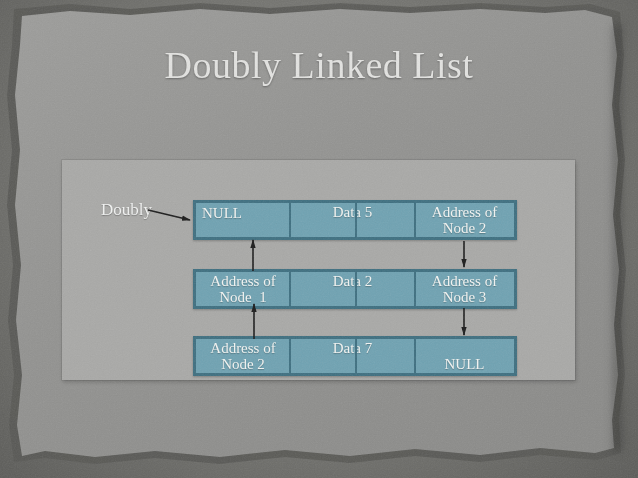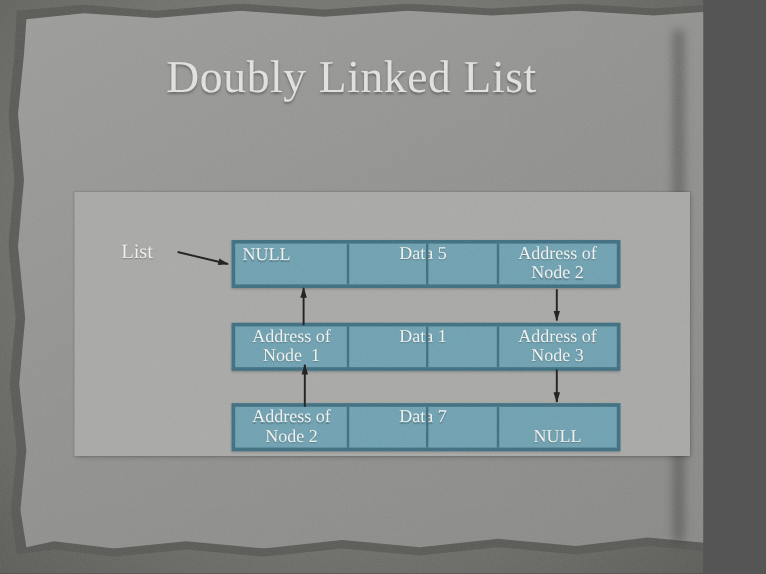--- a/index.html
+++ b/index.html
@@ -1,17 +1,17 @@
 <!DOCTYPE html>
 <html style="--node-fill: #6fa2b2; --node-border: #3e6f80; --node-text: #f3f5f3; --arrow-color: #1b1b1b; --panel-bg: #a9a9a7; --title-color: #e3e3e1;"><head>
 <meta charset="utf-8">
 <style>
   html,body{margin:0;padding:0;background:#555;}
   .slide{
-    position:relative;width:586px;height:478px;overflow:hidden;
+    position:relative;width:638px;height:478px;overflow:hidden;
     background:radial-gradient(ellipse at 50% 42%, #7e7e7b 0%, #73736f 55%, #5c5c59 100%);
     font-family:"Liberation Serif","DejaVu Serif",serif;
   }
   
   .tear-dark{
     position:absolute;left:0;top:0;width:638px;height:478px;
     background:#585855;opacity:.9;filter:blur(3px);
     clip-path:polygon(14px 9px,70px 4px,130px 9px,200px 3px,270px 8px,340px 3px,410px 7px,480px 3px,545px 7px,590px 4px,620px 12px,624px 55px,619px 105px,625px 160px,620px 215px,626px 270px,621px 325px,625px 375px,619px 420px,621px 453px,597px 460px,540px 455px,480px 462px,415px 456px,350px 463px,285px 457px,220px 464px,155px 458px,95px 464px,45px 458px,14px 462px,9px 425px,14px 375px,8px 320px,13px 265px,7px 205px,12px 150px,7px 95px,12px 45px);
   }
   
@@ -69,36 +69,36 @@
 
 <div class="slide">
   <div class="tear-dark"></div>
   <div class="paper"></div>
   <div class="right-streak"></div>
 
   <h1 class="title">Doubly Linked List</h1>
 
   <div class="panel"></div>
 
-  <div class="start-label">List</div>
+  <div class="start-label">Doubly</div>
 
   <div class="node node-1">
     <div class="cell prev align-left">NULL</div>
     <div class="cell data">Data 5</div>
     <div class="cell next">Address of
 Node 2</div>
     <div class="vline v1"></div>
     <div class="vline v2"></div>
     <div class="vline v3"></div>
   </div>
 
   <div class="node node-2">
     <div class="cell prev">Address of
 Node &nbsp;1</div>
-    <div class="cell data">Data 1</div>
+    <div class="cell data">Data 2</div>
     <div class="cell next">Address of
 Node 3</div>
     <div class="vline v1"></div>
     <div class="vline v2"></div>
     <div class="vline v3"></div>
   </div>
 
   <div class="node node-3">
     <div class="cell prev">Address of
 Node 2</div>

